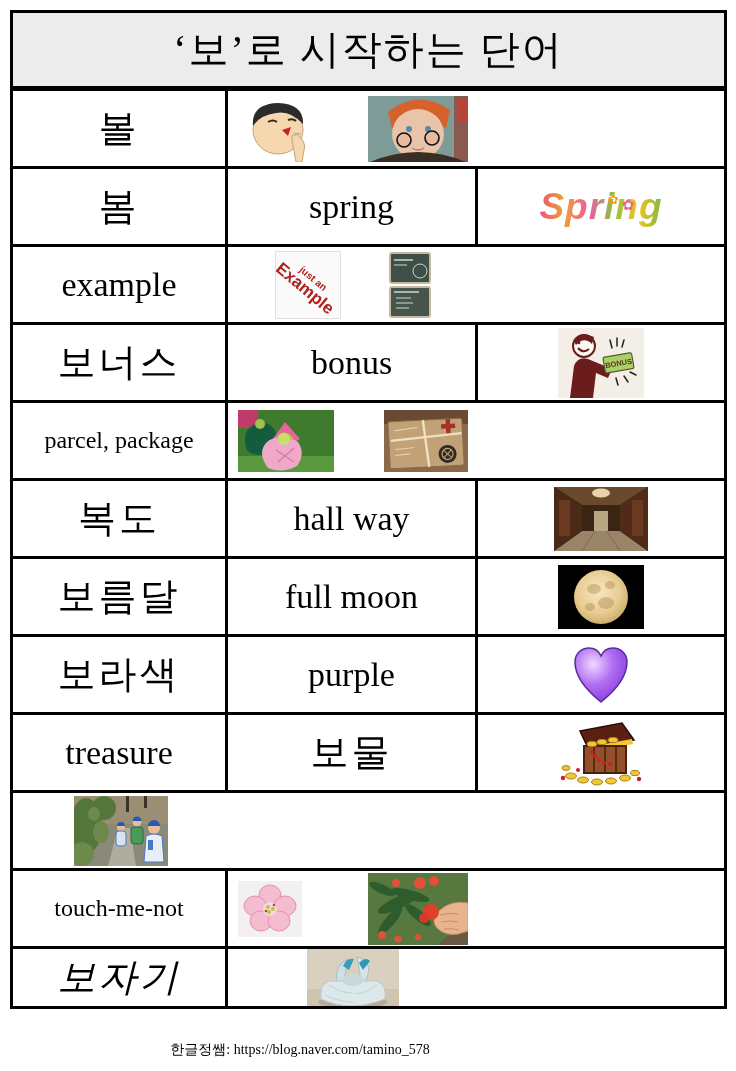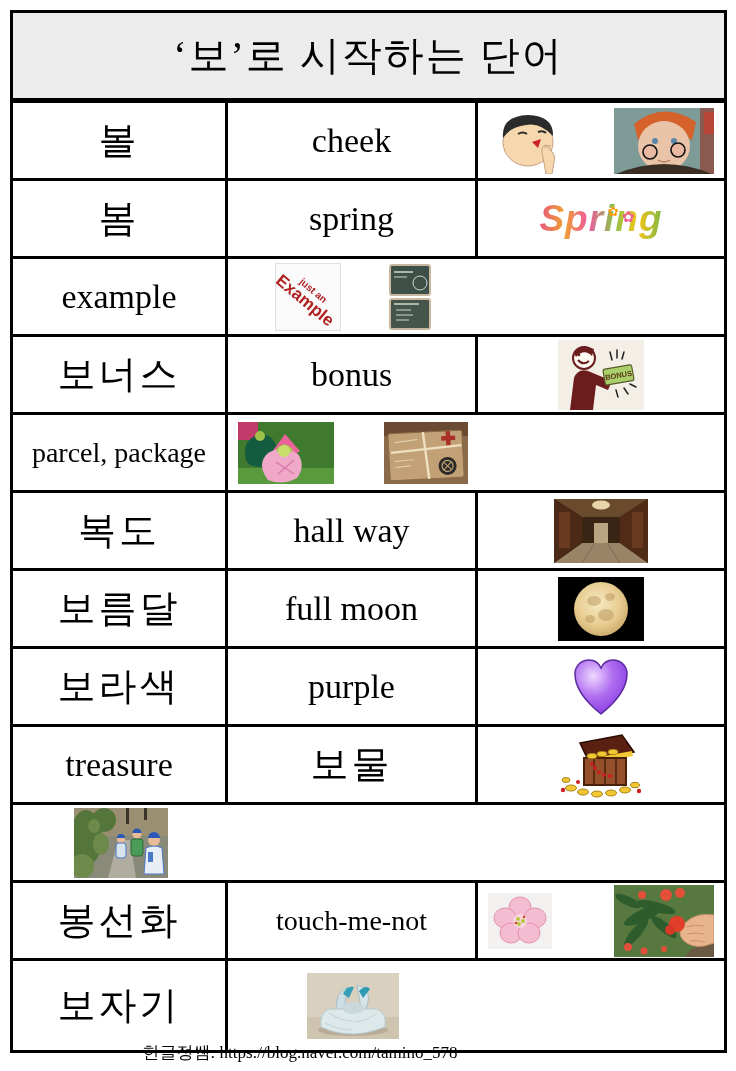--- a/index.html
+++ b/index.html
@@ -5,39 +5,39 @@
   html,body{margin:0;padding:0;}
   body{
     width:736px;height:1071px;background:#ffffff;position:relative;
     font-family:"Liberation Serif", serif;color:#000;overflow:hidden;
   }
   .vocab-table{
     position:absolute;left:10px;top:10px;width:717px;
     box-sizing:border-box;border:3px solid #000;background:#fff;
   }
   .table-header{
-    height:90px;box-sizing:border-box;border-bottom:5px solid #000;
+    height:78px;box-sizing:border-box;border-bottom:5px solid #000;
     background:#ececec;display:flex;align-items:center;justify-content:center;
     font-size:40px;letter-spacing:2px;
   }
   .row{
     display:grid;grid-template-columns:215px 250px 1fr;
     height:78px;box-sizing:border-box;border-bottom:3px solid #000;
   }
-  .row:last-child{height:89px;border-bottom:none;}
+  .row:last-child{height:57px;border-bottom:none;font-style:italic;}
   .cell{display:flex;align-items:center;justify-content:center;box-sizing:border-box;overflow:hidden;}
   .ko{border-right:3px solid #000;font-size:38px;letter-spacing:3px;}
   .en{border-right:3px solid #000;font-size:34px;}
-  .en.long{font-size:28px;}
+  .en.long{font-size:24px;}
   .img{gap:18px;}
   .img.spread{justify-content:space-between;padding:0 10px;gap:0;}
   .img.wide-gap{gap:48px;}
   .footer{
     position:absolute;top:1041px;left:0;width:600px;text-align:center;
-    font-size:17px;color:#000;
+    font-size:14px;color:#000;
   }
   
   .spring-text{
     font-family:"Liberation Sans", sans-serif;font-weight:bold;font-style:italic;
     font-size:37px;letter-spacing:1px;
     background:linear-gradient(90deg,#e75480,#f0a030,#ef5aa0,#8bc34a,#f5c518,#7ab648);
     -webkit-background-clip:text;background-clip:text;color:transparent;
   }
   .spring-wrap{position:relative;display:inline-flex;align-items:center;}
   .flower-top::before{content:"✿";color:#f06292;font-size:15px;position:absolute;top:-8px;right:28px;}
@@ -55,21 +55,20 @@
   svg{display:block;flex:0 0 auto;}
 </style>
 </head>
 <body>
 
 <div class="vocab-table">
   <div class="table-header">‘보’로 시작하는 단어</div>
 
   <div class="row">
     <div class="cell ko">볼</div>
-    <div class="cell en">cheek</div>
     <div class="cell img spread">
       <svg width="86" height="66" viewBox="0 0 86 66">
         <ellipse cx="40" cy="34" rx="25" ry="24" fill="#f6d7ae" stroke="#c4a083" stroke-width="1"></ellipse>
         <path d="M15,30 Q13,8 40,7 Q66,8 65,28 Q52,14 38,17 Q22,19 15,30 Z" fill="#2b2b2b"></path>
         <path d="M30,26 q5,-3 9,0" stroke="#2b2b2b" stroke-width="2" fill="none"></path>
         <path d="M50,24 q5,-2 8,1" stroke="#2b2b2b" stroke-width="2" fill="none"></path>
         <polygon points="44,34 53,31 50,40" fill="#cc2222"></polygon>
         <path d="M58,66 L54,44 q-1,-6 4,-7 l7,8 q3,5 1,9 l-2,12 Z" fill="#f6d7ae" stroke="#c4a083"></path>
         <path d="M56,40 q3,-4 7,-2" stroke="#c4a083" fill="none"></path>
       </svg>
@@ -325,21 +324,20 @@
           <circle cx="80" cy="32" r="6" fill="#e8bc96"></circle>
           <path d="M74,30 a6,6 0 0 1 12,0 z" fill="#2a58b8"></path>
           <path d="M72,40 q8,-4 16,0 l2,26 -20,0 Z" fill="#e8eef4" stroke="#4a78c8"></path>
           <rect x="74" y="44" width="5" height="10" fill="#4a78c8"></rect>
         </g>
       </svg>
     </div>
   </div>
 
   <div class="row">
-    <div class="cell ko">봉선화</div>
     <div class="cell en long">touch-me-not</div>
     <div class="cell img spread">
       <svg width="64" height="56" viewBox="0 0 64 56">
         <rect width="64" height="56" fill="#f3f1f0"></rect>
         <g fill="#f4bcd0" stroke="#e391ae" stroke-width="1">
           <ellipse cx="32" cy="14" rx="11" ry="10"></ellipse>
           <ellipse cx="17" cy="25" rx="11" ry="10"></ellipse>
           <ellipse cx="47" cy="25" rx="11" ry="10"></ellipse>
           <ellipse cx="23" cy="40" rx="11" ry="10"></ellipse>
           <ellipse cx="41" cy="40" rx="11" ry="10"></ellipse>

